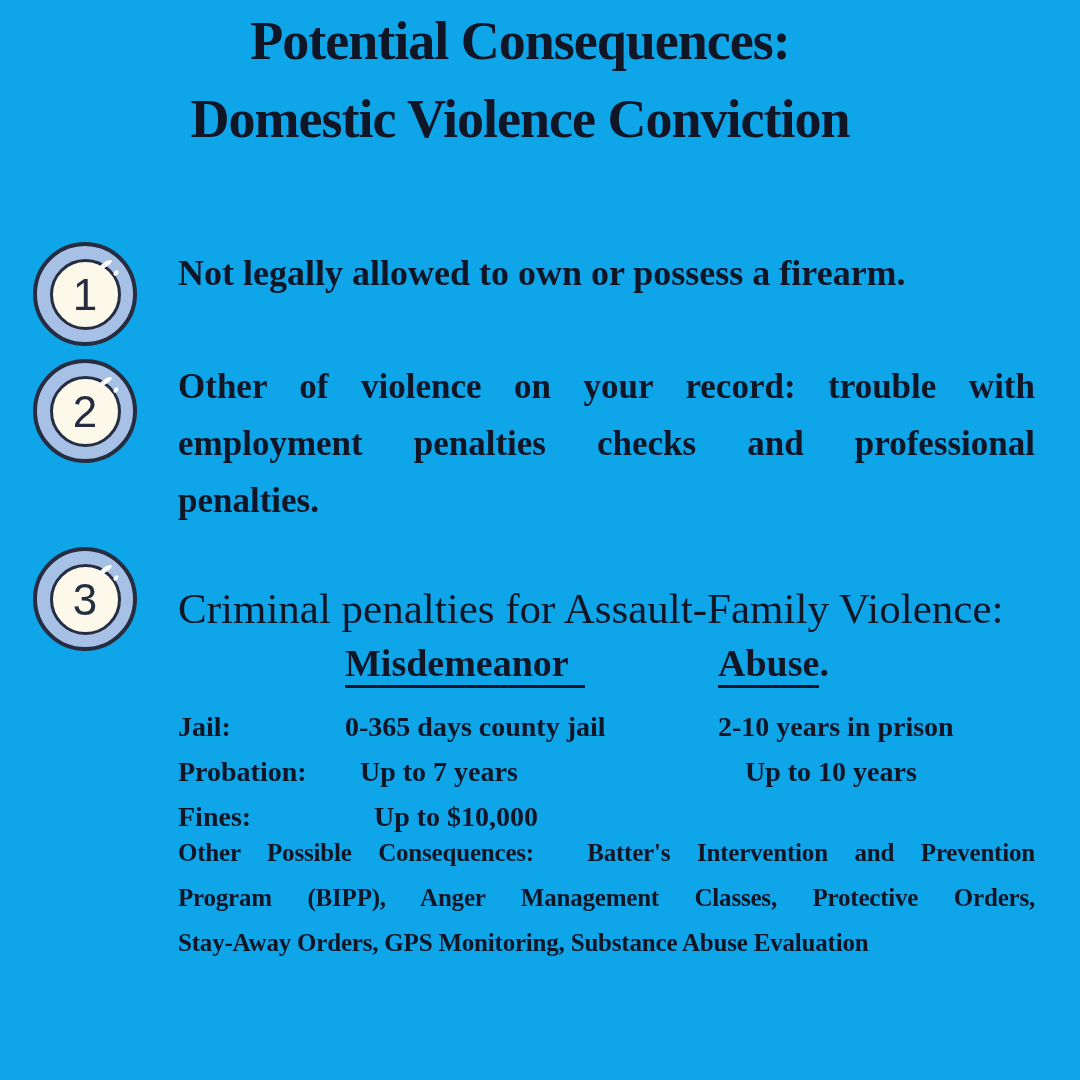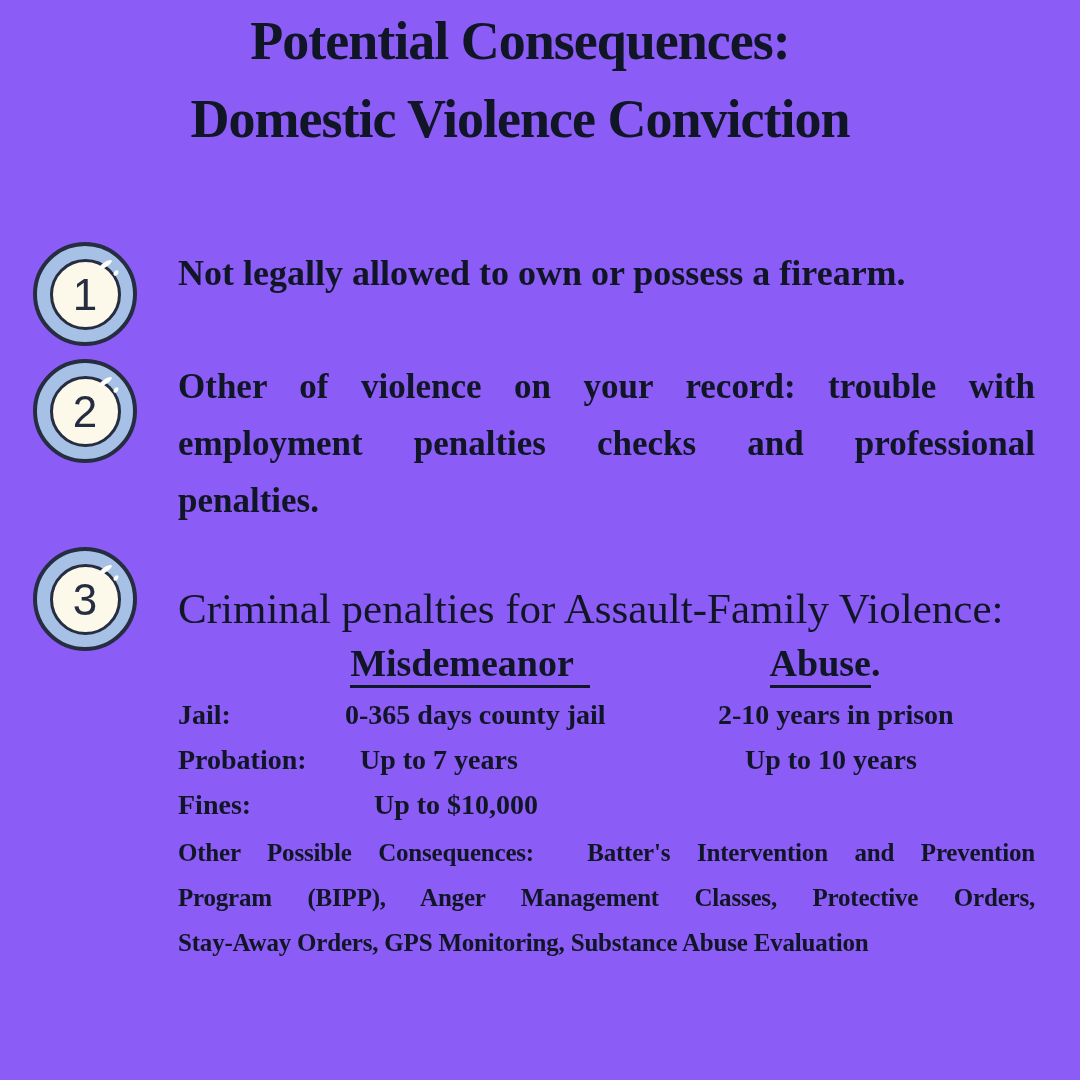--- a/index.html
+++ b/index.html
@@ -1,18 +1,18 @@
 <!DOCTYPE html>
 <html><head>
 <meta charset="utf-8">
 <style>
   html,body{margin:0;padding:0;background:#222;}
   .canvas{
     position:relative;width:1080px;height:1080px;overflow:hidden;
-    background:#8b5cf6;color:#111627;
+    background:#0ea5e9;color:#111627;
     font-family:"Liberation Serif","DejaVu Serif",serif;
   }
   
   .title{position:absolute;top:2px;left:0;width:1040px;text-align:center;}
   .title-line{
     font-size:54px;font-weight:700;line-height:78px;letter-spacing:-1px;
     white-space:nowrap;
   }
   
   .badge{
@@ -42,30 +42,30 @@
   }
   
   .copy{position:absolute;left:178px;width:857px;}
   .item1{top:250px;font-size:36px;font-weight:700;line-height:46px;white-space:nowrap;}
   .item2{top:358px;font-size:35px;font-weight:700;line-height:57px;}
   .just{text-align:justify;text-align-last:justify;}
   .heading3{top:588px;font-size:43px;font-weight:400;line-height:42px;white-space:nowrap;}
   
   .ptable{position:absolute;left:178px;top:638px;width:857px;}
   .thead{display:grid;grid-template-columns:167px 373px 317px;height:50px;align-items:end;}
-  .hdr-wrap{display:inline-block;text-align:center;}
+  .hdr-wrap{display:inline-block;text-align:left;}
   .w-mis{width:250px;}
   .w-fel{width:214px;}
   .hdr-underline{
     display:inline-block;border-bottom:3px solid #111627;
     font-size:38px;font-weight:700;line-height:1.12;
   }
   .mis-pad{padding-right:16px;}
   .hdr-period{font-size:38px;font-weight:700;}
-  .trows{margin-top:4px;}
+  .trows{margin-top:16px;}
   .trow{
     display:grid;grid-template-columns:167px 373px 317px;height:45px;
     align-items:center;font-size:28px;font-weight:700;white-space:nowrap;
   }
   .pad15{padding-left:15px;}
   .pad18{padding-left:18px;}
   .pad27{padding-left:27px;}
   .pad29{padding-left:29px;}
   .cell{box-sizing:border-box;}
   

